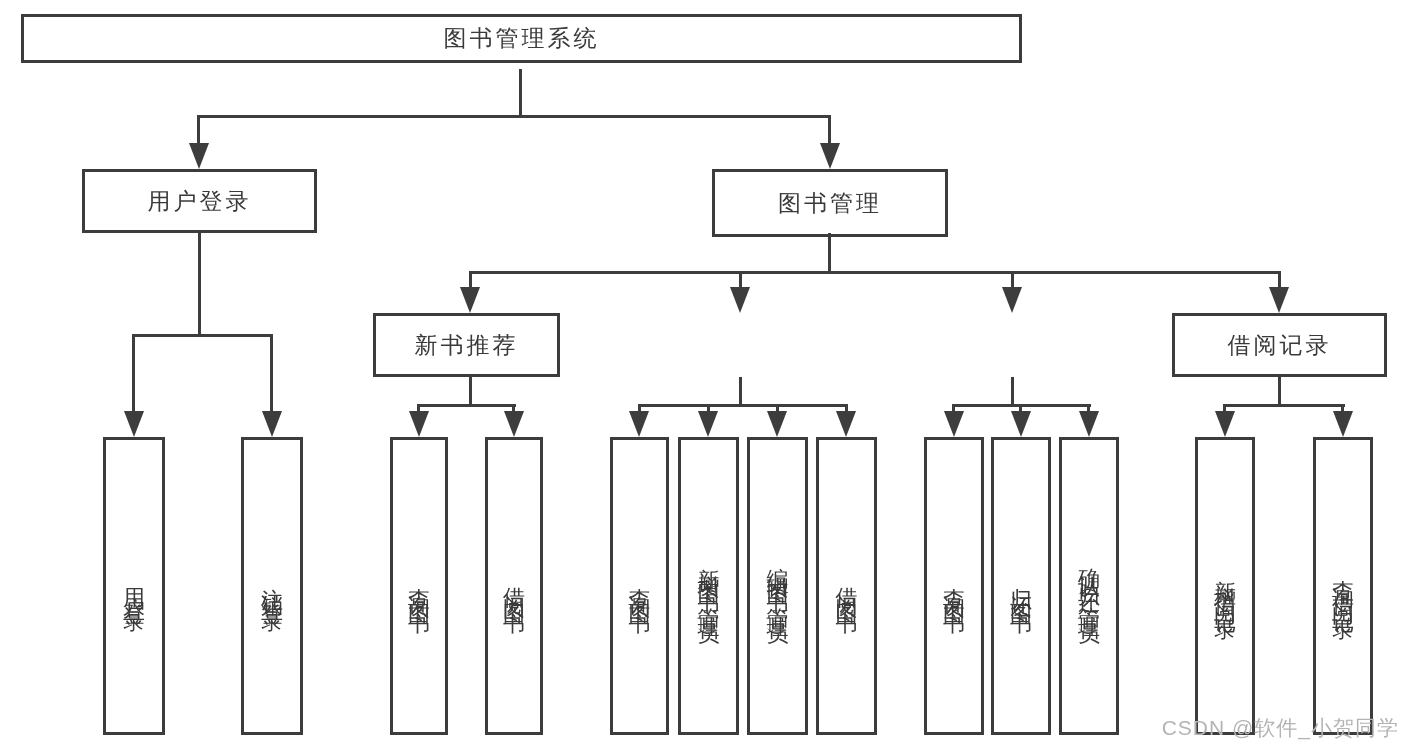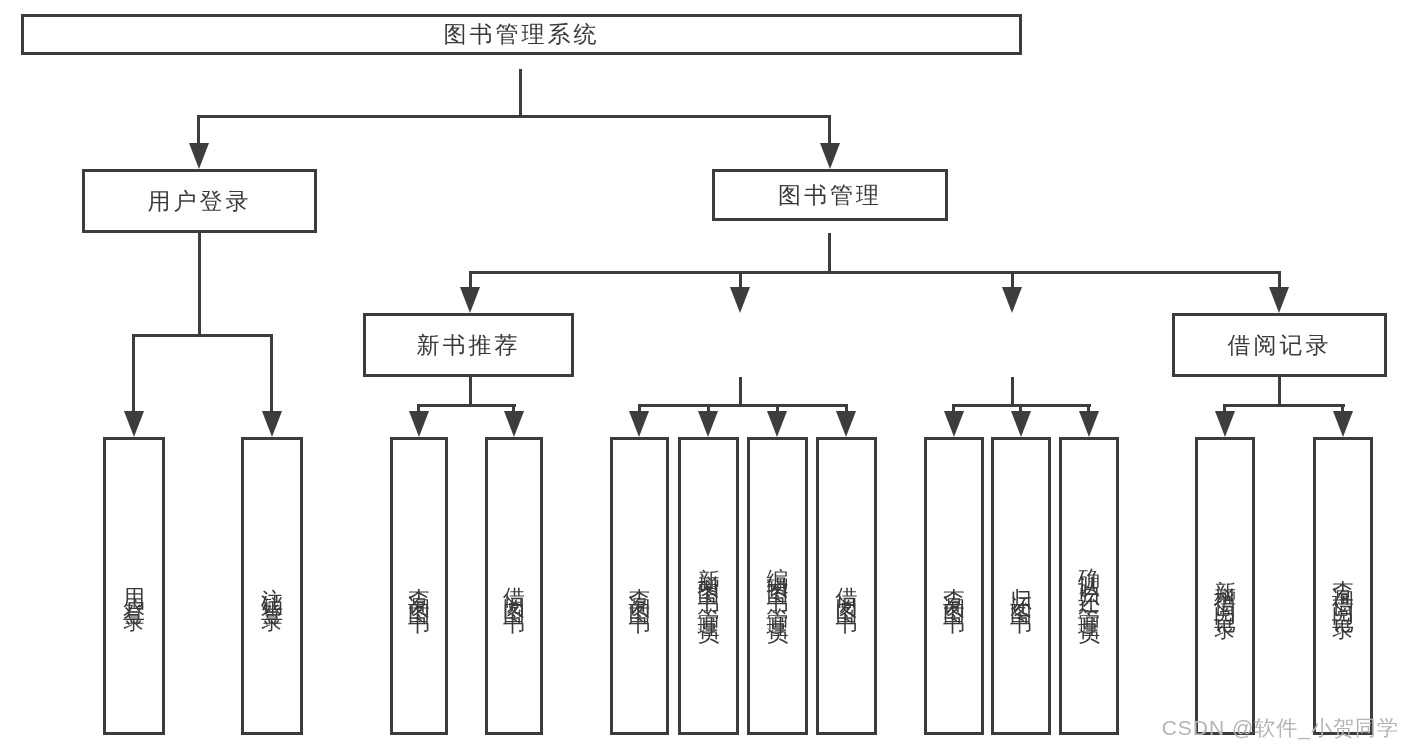--- a/index.html
+++ b/index.html
@@ -32,33 +32,33 @@
     position:absolute; right:6px; bottom:5px;
     font-size:21px; color:#b4b4b4; letter-spacing:1px;
     white-space:nowrap;
   }
 </style>
 </head>
 <body>
 
 <div class="canvas">
 
-  <div class="node h" style="left:21px;top:14px;width:1001px;height:41px">
+  <div class="node h" style="left:21px;top:14px;width:1001px;height:49px">
     <span>图书管理系统</span>
   </div>
 
   <div class="node h" style="left:82px;top:169px;width:235px;height:64px">
     <span>用户登录</span>
   </div>
 
-  <div class="node h" style="left:712px;top:169px;width:236px;height:52px">
+  <div class="node h" style="left:712px;top:169px;width:236px;height:68px">
     <span>图书管理</span>
   </div>
 
-  <div class="node h" style="left:363px;top:313px;width:211px;height:64px">
+  <div class="node h" style="left:373px;top:313px;width:187px;height:64px">
     <span>新书推荐</span>
   </div>
 
 
 
   <div class="node h" style="left:1172px;top:313px;width:215px;height:64px">
     <span>借阅记录</span>
   </div>
 
   <div class="node v" style="left:103px;top:437px;width:62px;height:298px">

